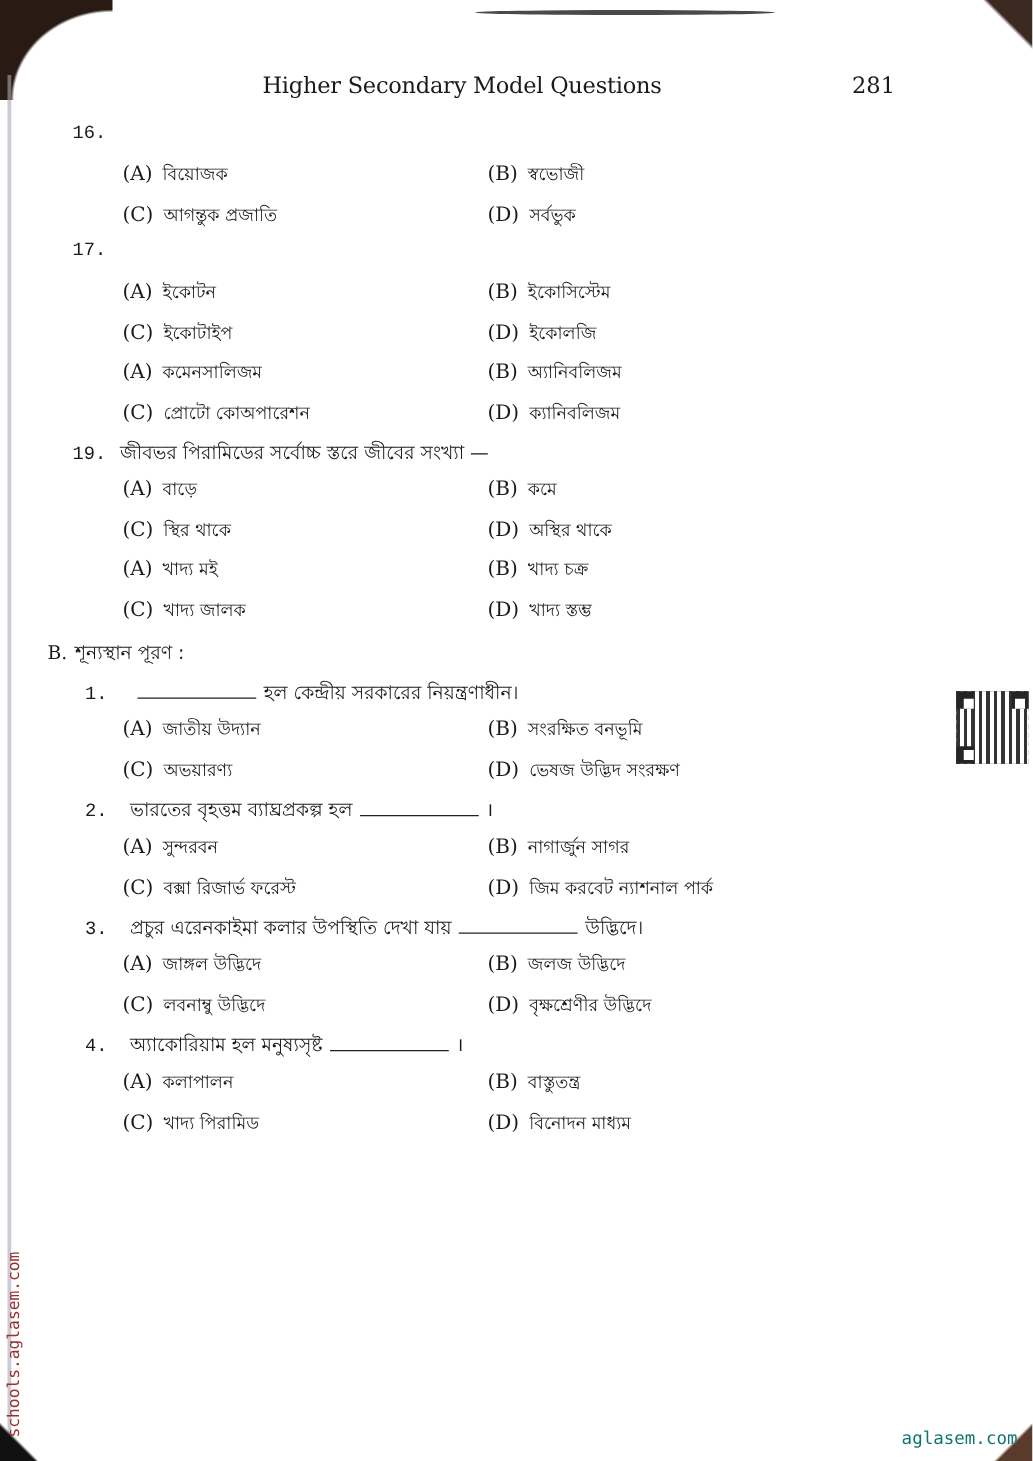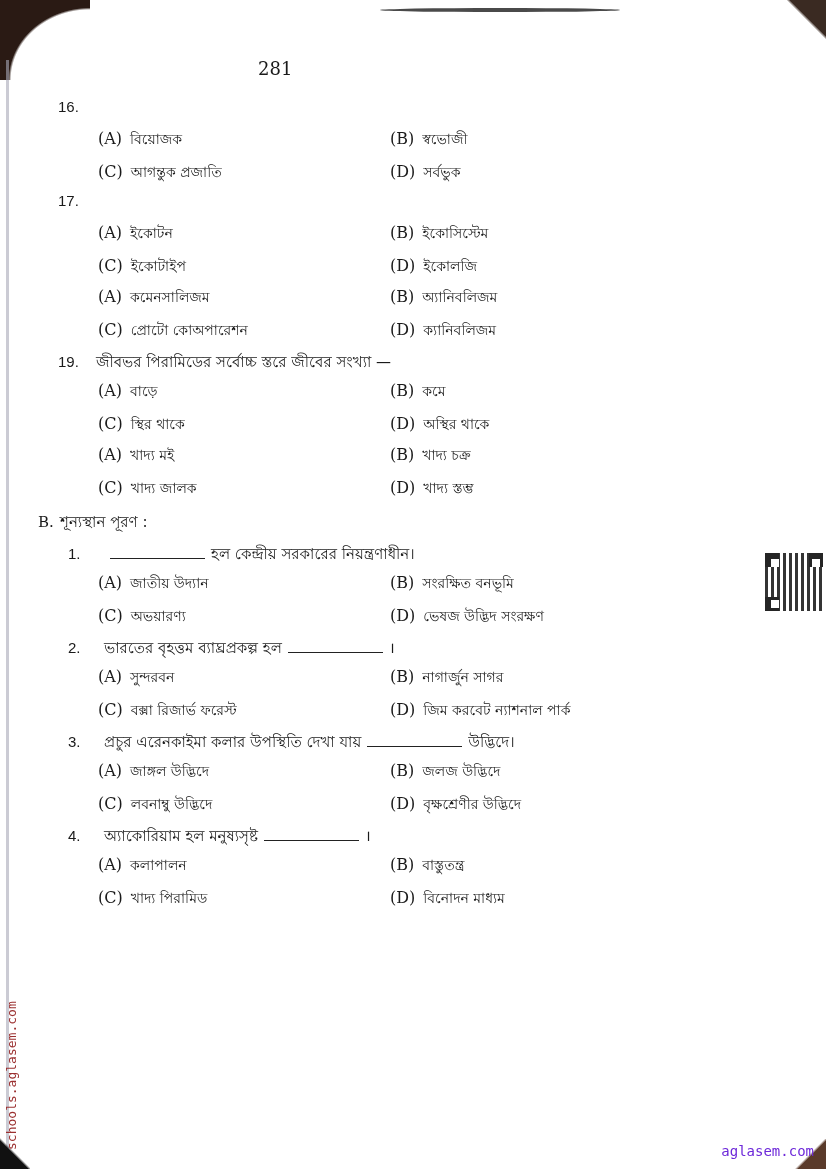--- a/index.html
+++ b/index.html
@@ -40,21 +40,21 @@
   .header .title { font-size: 18px; letter-spacing: -0.2px; }
   .header .page-no { font-size: 18px; margin-left: 48px; }
   .content { position: absolute; top: 98px; left: 58px; width: 680px; }
   .q { margin-bottom: 4px; }
   .q-line {
     display: flex; align-items: baseline; font-size: 15px;
     font-family: "DejaVu Sans", "Liberation Sans", sans-serif;
     height: 26px;
   }
   .q-num {
-    width: 38px; font-family: Liberation Sans, sans-serif; font-size: 15px;
+    width: 38px; font-family: Liberation Mono, monospace; font-size: 15px;
   }
   .opts {
     display: grid; grid-template-columns: 292px 300px;
     padding-left: 40px; row-gap: 6px; margin-top: 4px; margin-bottom: 4px;
   }
   .opt {
     display: flex; align-items: baseline; font-size: 14px; height: 27px;
     font-family: "DejaVu Sans", "Liberation Sans", sans-serif;
   }
   .opt .lbl {
@@ -88,34 +88,35 @@
       linear-gradient(#fff,#fff) 44px 3px/8px 8px no-repeat,
       linear-gradient(#fff,#fff) 3px 44px/8px 8px no-repeat;
   }
   .wm-left {
     position: absolute; left: 4px; top: 1150px; transform-origin: 0 0; transform: rotate(-90deg);
     font-family: "DejaVu Sans Mono", "Liberation Mono", monospace; font-size: 13px; color: #9b3030;
     white-space: nowrap;
   }
   .wm-right {
     position: absolute; right: 12px; top: 1143px;
-    font-family: "DejaVu Sans Mono", "Liberation Mono", monospace; font-size: 14px; color: #6d28d9;
+    font-family: "DejaVu Sans Mono", "Liberation Mono", monospace; font-size: 14px; color: #0f766e;
   }
 </style>
 </head>
 <body>
 
 <div class="corner-tl"></div>
 <div class="corner-tr"></div>
 <div class="top-shadow"></div>
 <div class="left-strip"></div>
 <div class="corner-bl"></div>
 <div class="corner-br"></div>
 
 <div class="header">
+  <span class="title">Higher Secondary Model Questions</span>
   <span class="page-no">281</span>
 </div>
 
 <div class="content" id="content">
     <div class="q">
       <div class="q-line">
         <span class="q-num">16.</span>
       </div>
       <div class="opts">
         <div class="opt">

